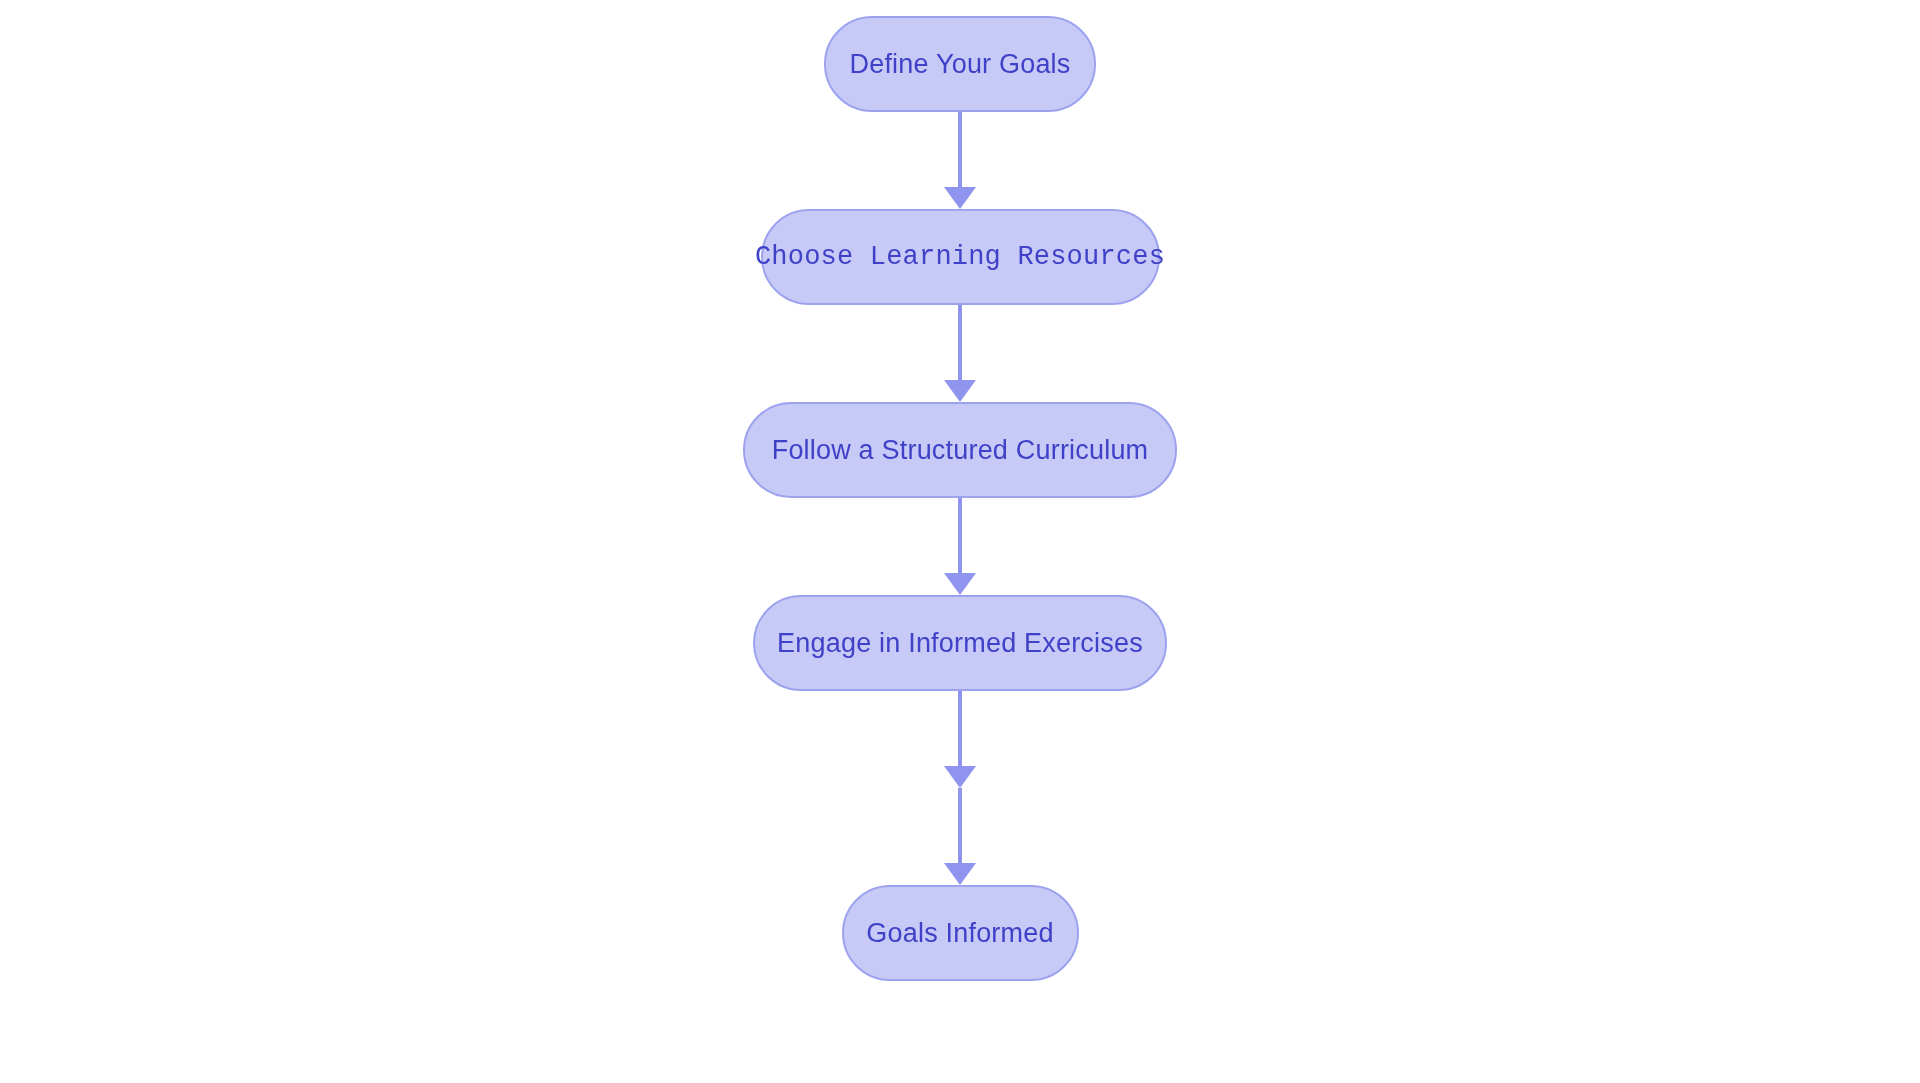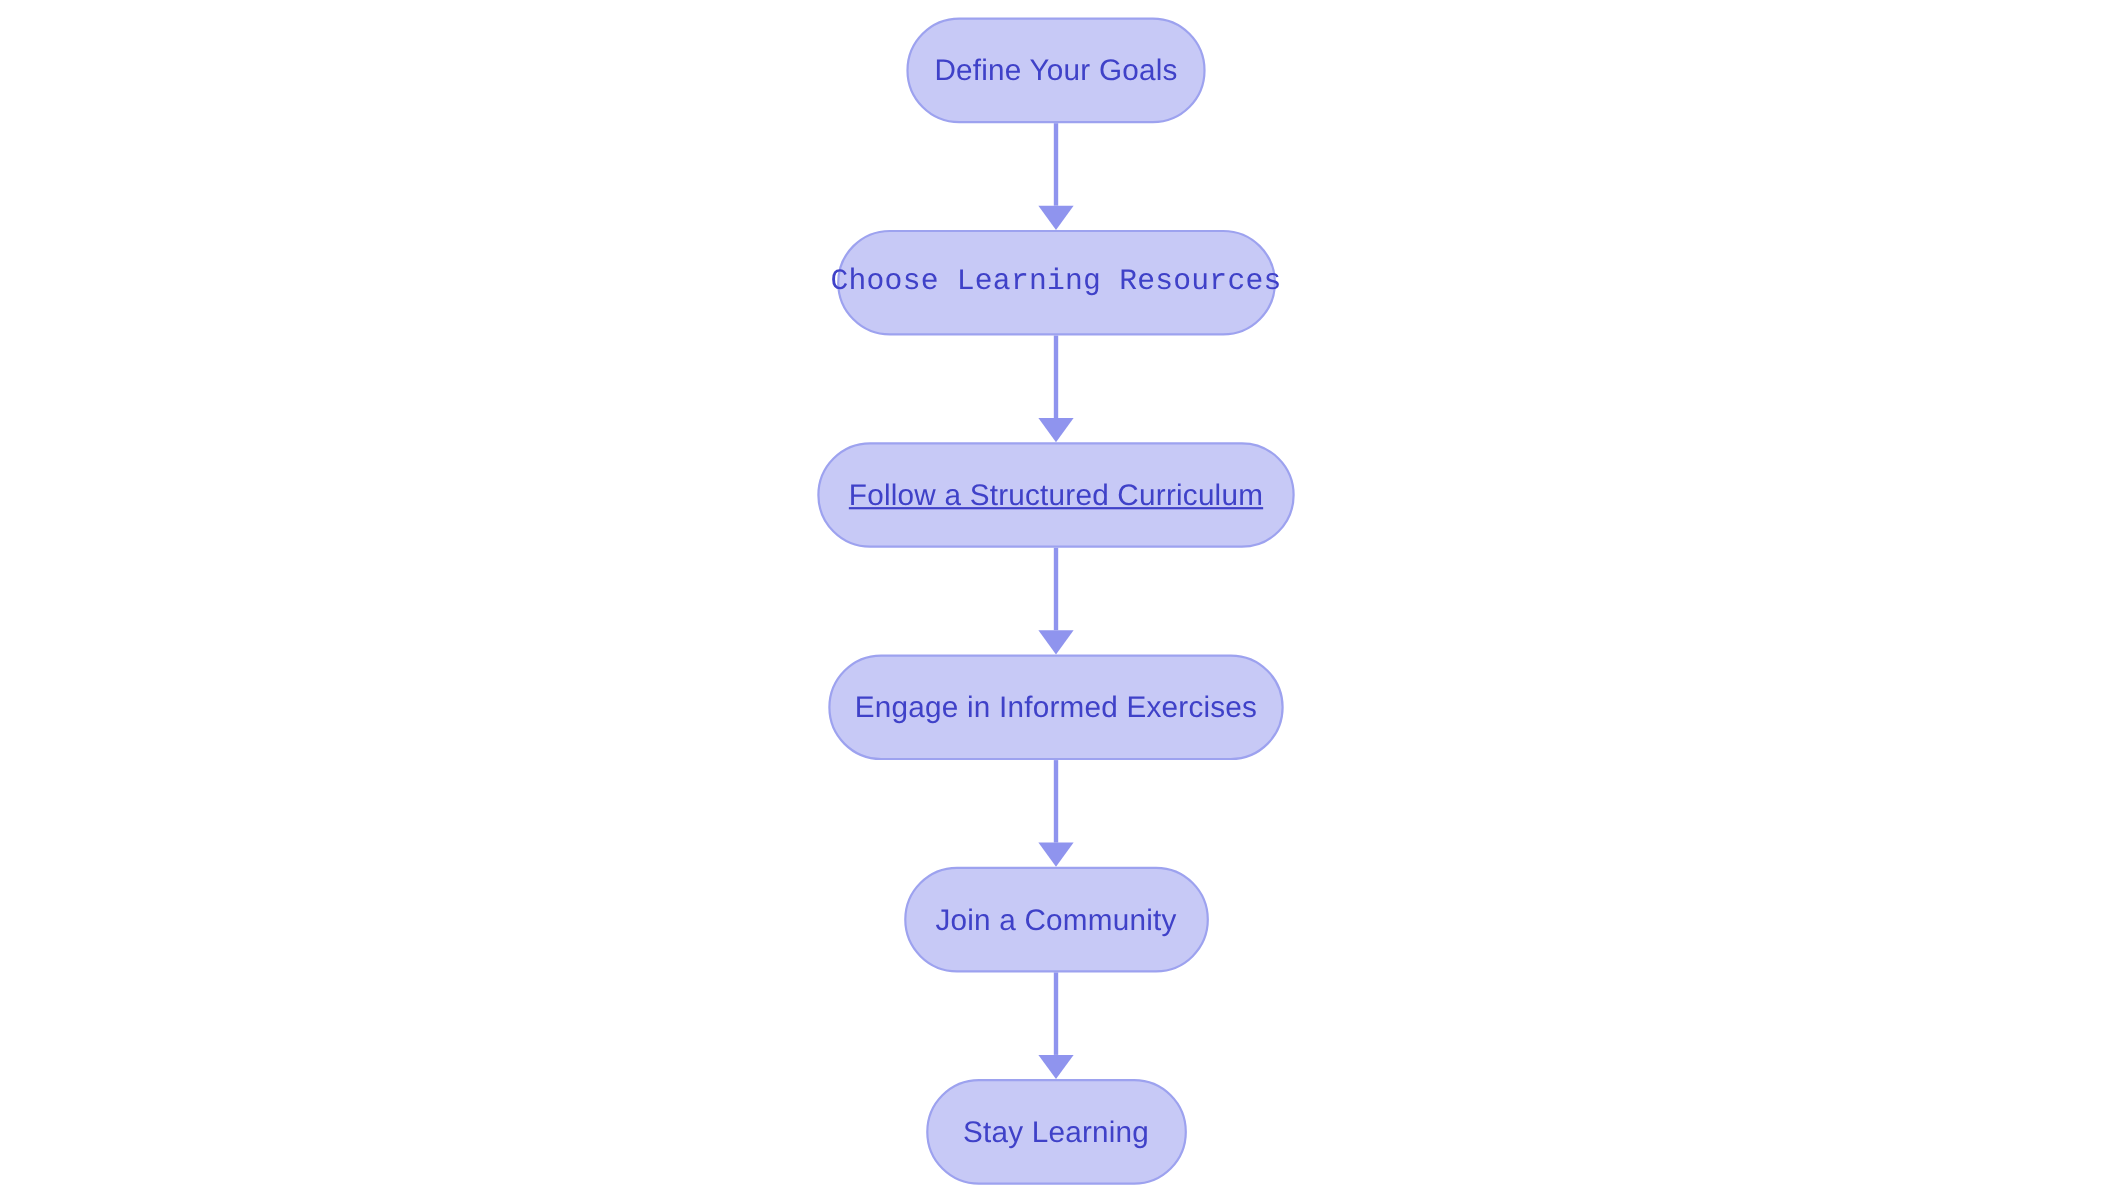--- a/index.html
+++ b/index.html
@@ -34,21 +34,21 @@
     font-size: 27px;
     letter-spacing: 0.2px;
     display: flex;
     align-items: center;
     justify-content: center;
     white-space: nowrap;
     flex: 0 0 auto;
   }
   .node.n1 { width: 272px; }
   .node.n2 { width: 399px; font-family: Liberation Mono, monospace; }
-  .node.n3 { width: 434px; text-decoration: underline; }
+  .node.n3 { width: 434px; }
   .node.n4 { width: 414px; }
   .node.n5 { width: 277px; }
   .node.n6 { width: 237px; }
   .arrow {
     height: 97px;
     display: flex;
     flex-direction: column;
     align-items: center;
     flex: 0 0 auto;
   }
@@ -99,26 +99,23 @@
 
   <div class="node n4">
     <span>Engage in Informed Exercises</span>
   </div>
 
   <div class="arrow">
     <div class="arrow-line"></div>
     <div class="arrow-head"></div>
   </div>
 
-  <div class="node n5">
-    <span>Join a Community</span>
-  </div>
 
   <div class="arrow">
     <div class="arrow-line"></div>
     <div class="arrow-head"></div>
   </div>
 
   <div class="node n6">
-    <span>Stay Learning</span>
+    <span>Goals Informed</span>
   </div>
 
 </div>
 
 </body></html>

